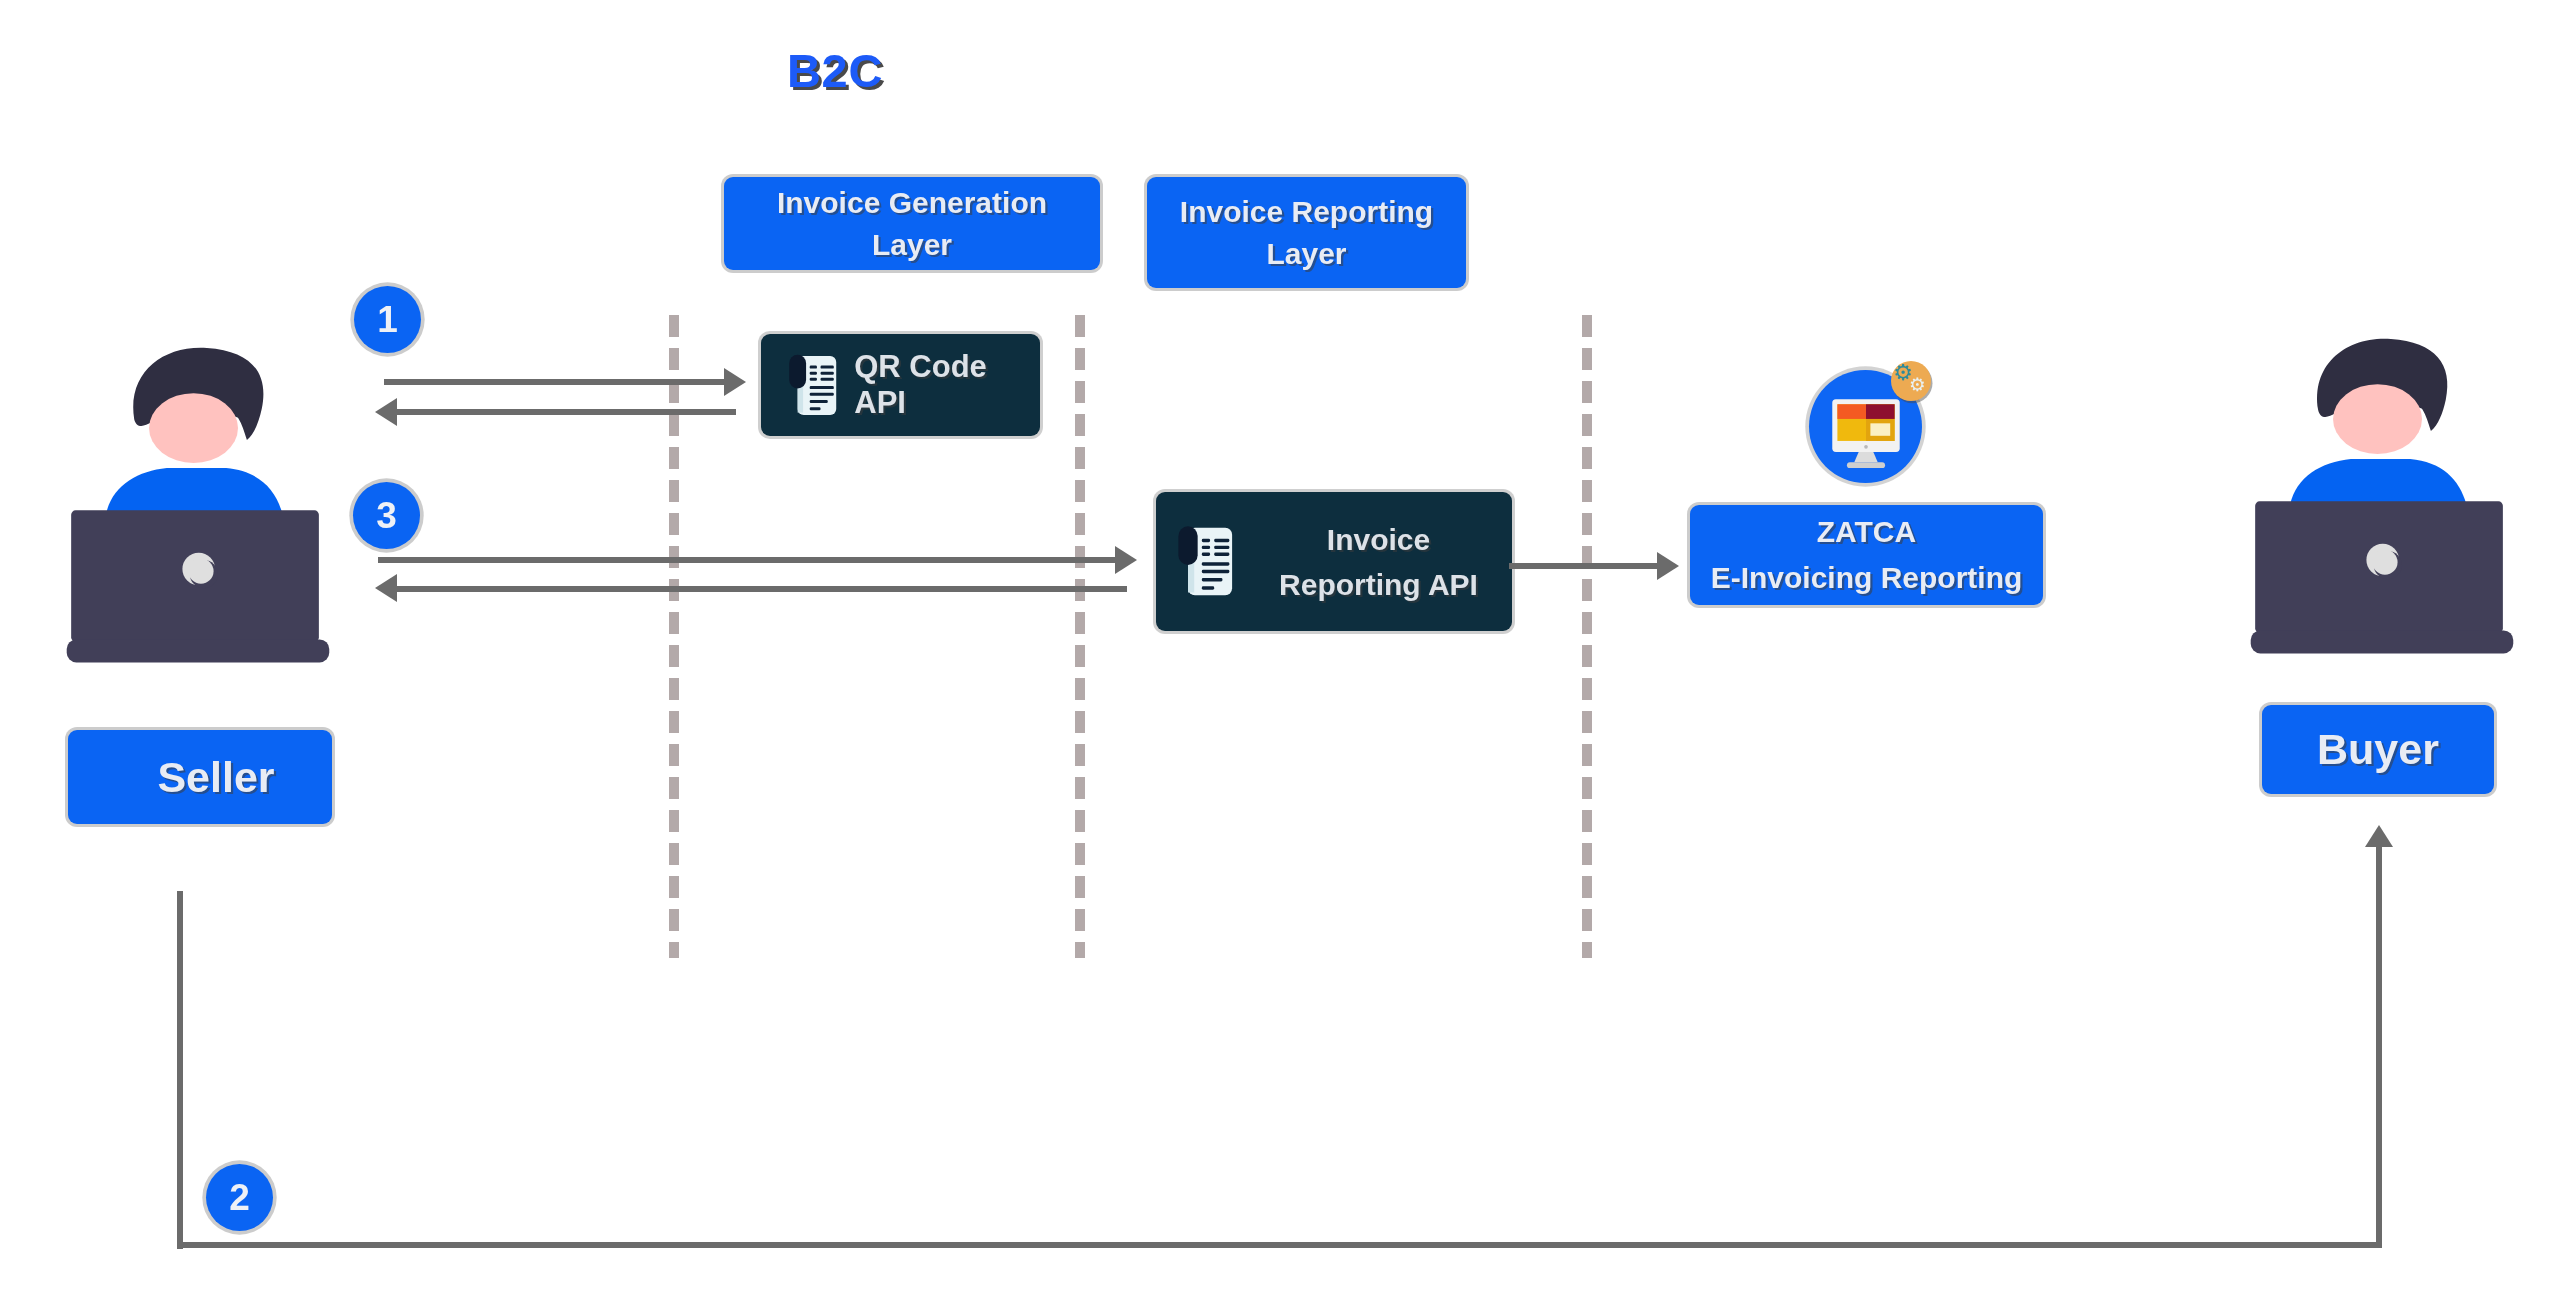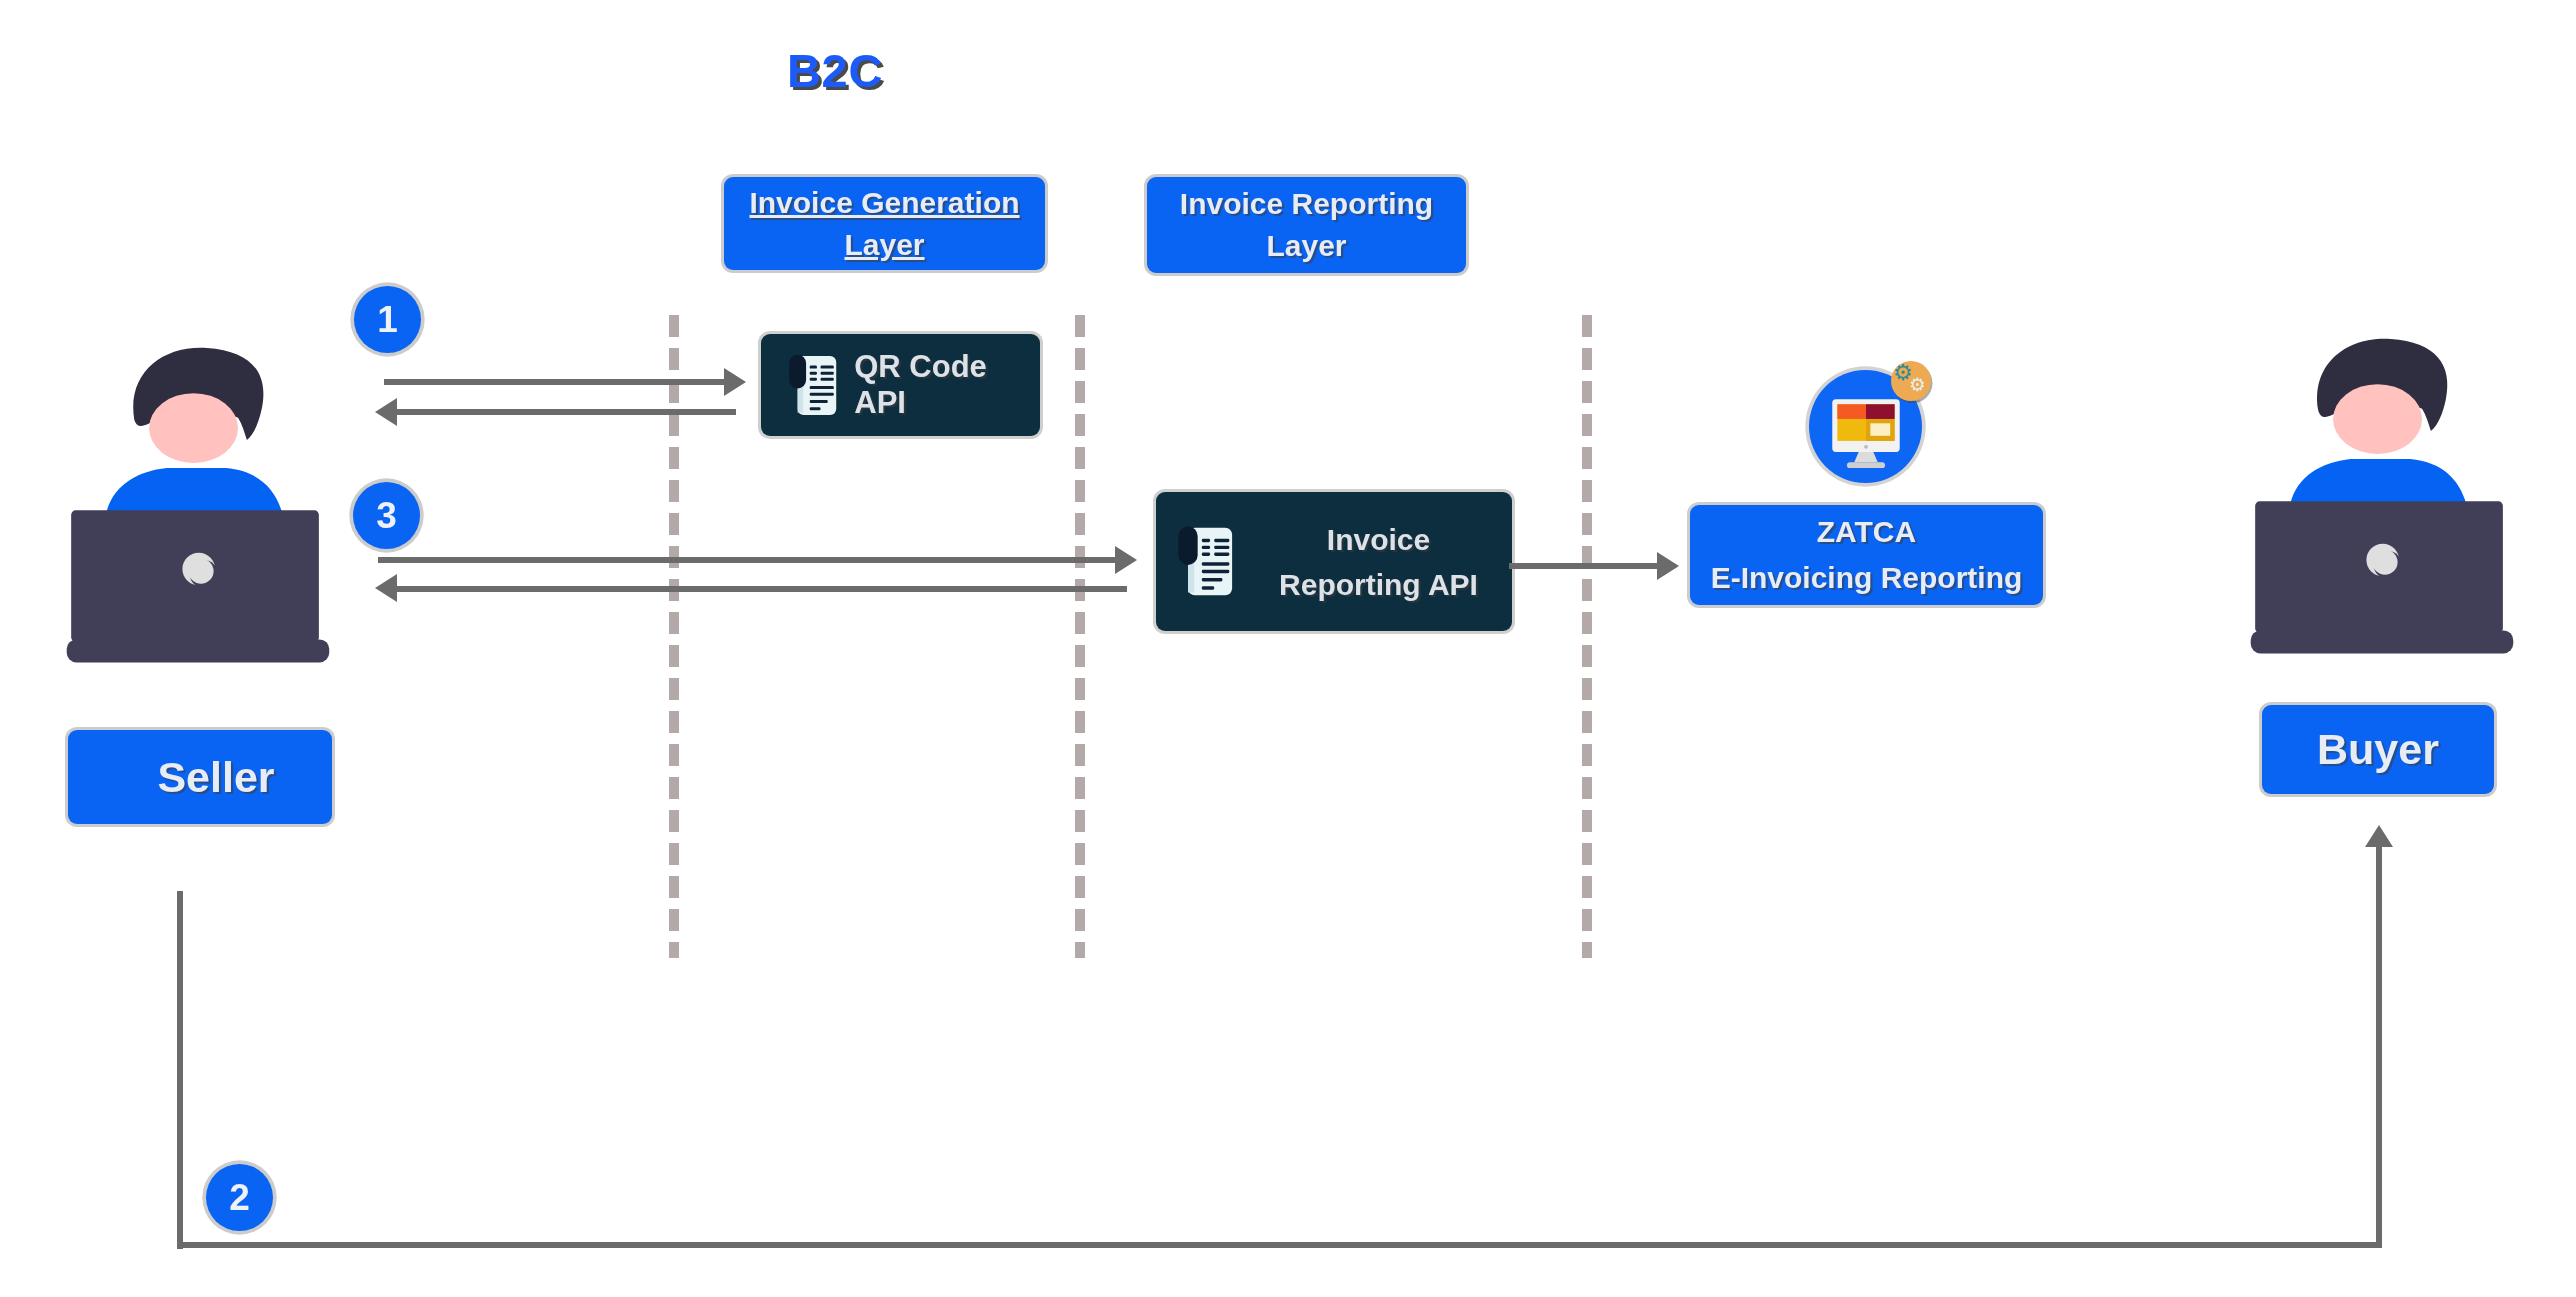--- a/index.html
+++ b/index.html
@@ -51,25 +51,25 @@
   .txtshadow{text-shadow:2.2px 2.2px 0 rgba(60,60,60,.55);}
   .rep-text{flex:1;text-align:center;font-size:30px;line-height:45px;font-weight:700;}
 </style>
 </head>
 <body>
 
 <div class="stage">
 
   <div class="abs title" style="left:771px;top:43px;width:128px;">B2C</div>
 
-  <div class="abs bluebox layerbox" style="left:724px;top:177px;width:321px;height:93px;text-decoration:underline;">
+  <div class="abs bluebox layerbox" style="left:724px;top:177px;width:376px;height:93px;">
     <span class="txtshadow">Invoice Generation</span>
     <span class="txtshadow">Layer</span>
   </div>
-  <div class="abs bluebox layerbox" style="left:1147px;top:177px;width:319px;height:96px;">
+  <div class="abs bluebox layerbox" style="left:1147px;top:177px;width:319px;height:111px;">
     <span class="txtshadow">Invoice Reporting</span>
     <span class="txtshadow">Layer</span>
   </div>
 
   <div class="abs lifeline" style="left:669px;top:315px;height:643px;"></div>
   <div class="abs lifeline" style="left:1075px;top:315px;height:643px;"></div>
   <div class="abs lifeline" style="left:1582px;top:315px;height:643px;"></div>
 
   <div class="abs darkbox" style="left:761px;top:334px;width:252px;height:102px;padding-left:27px;gap:12px;">
     <svg width="56" height="71" viewBox="0 0 90 110">

